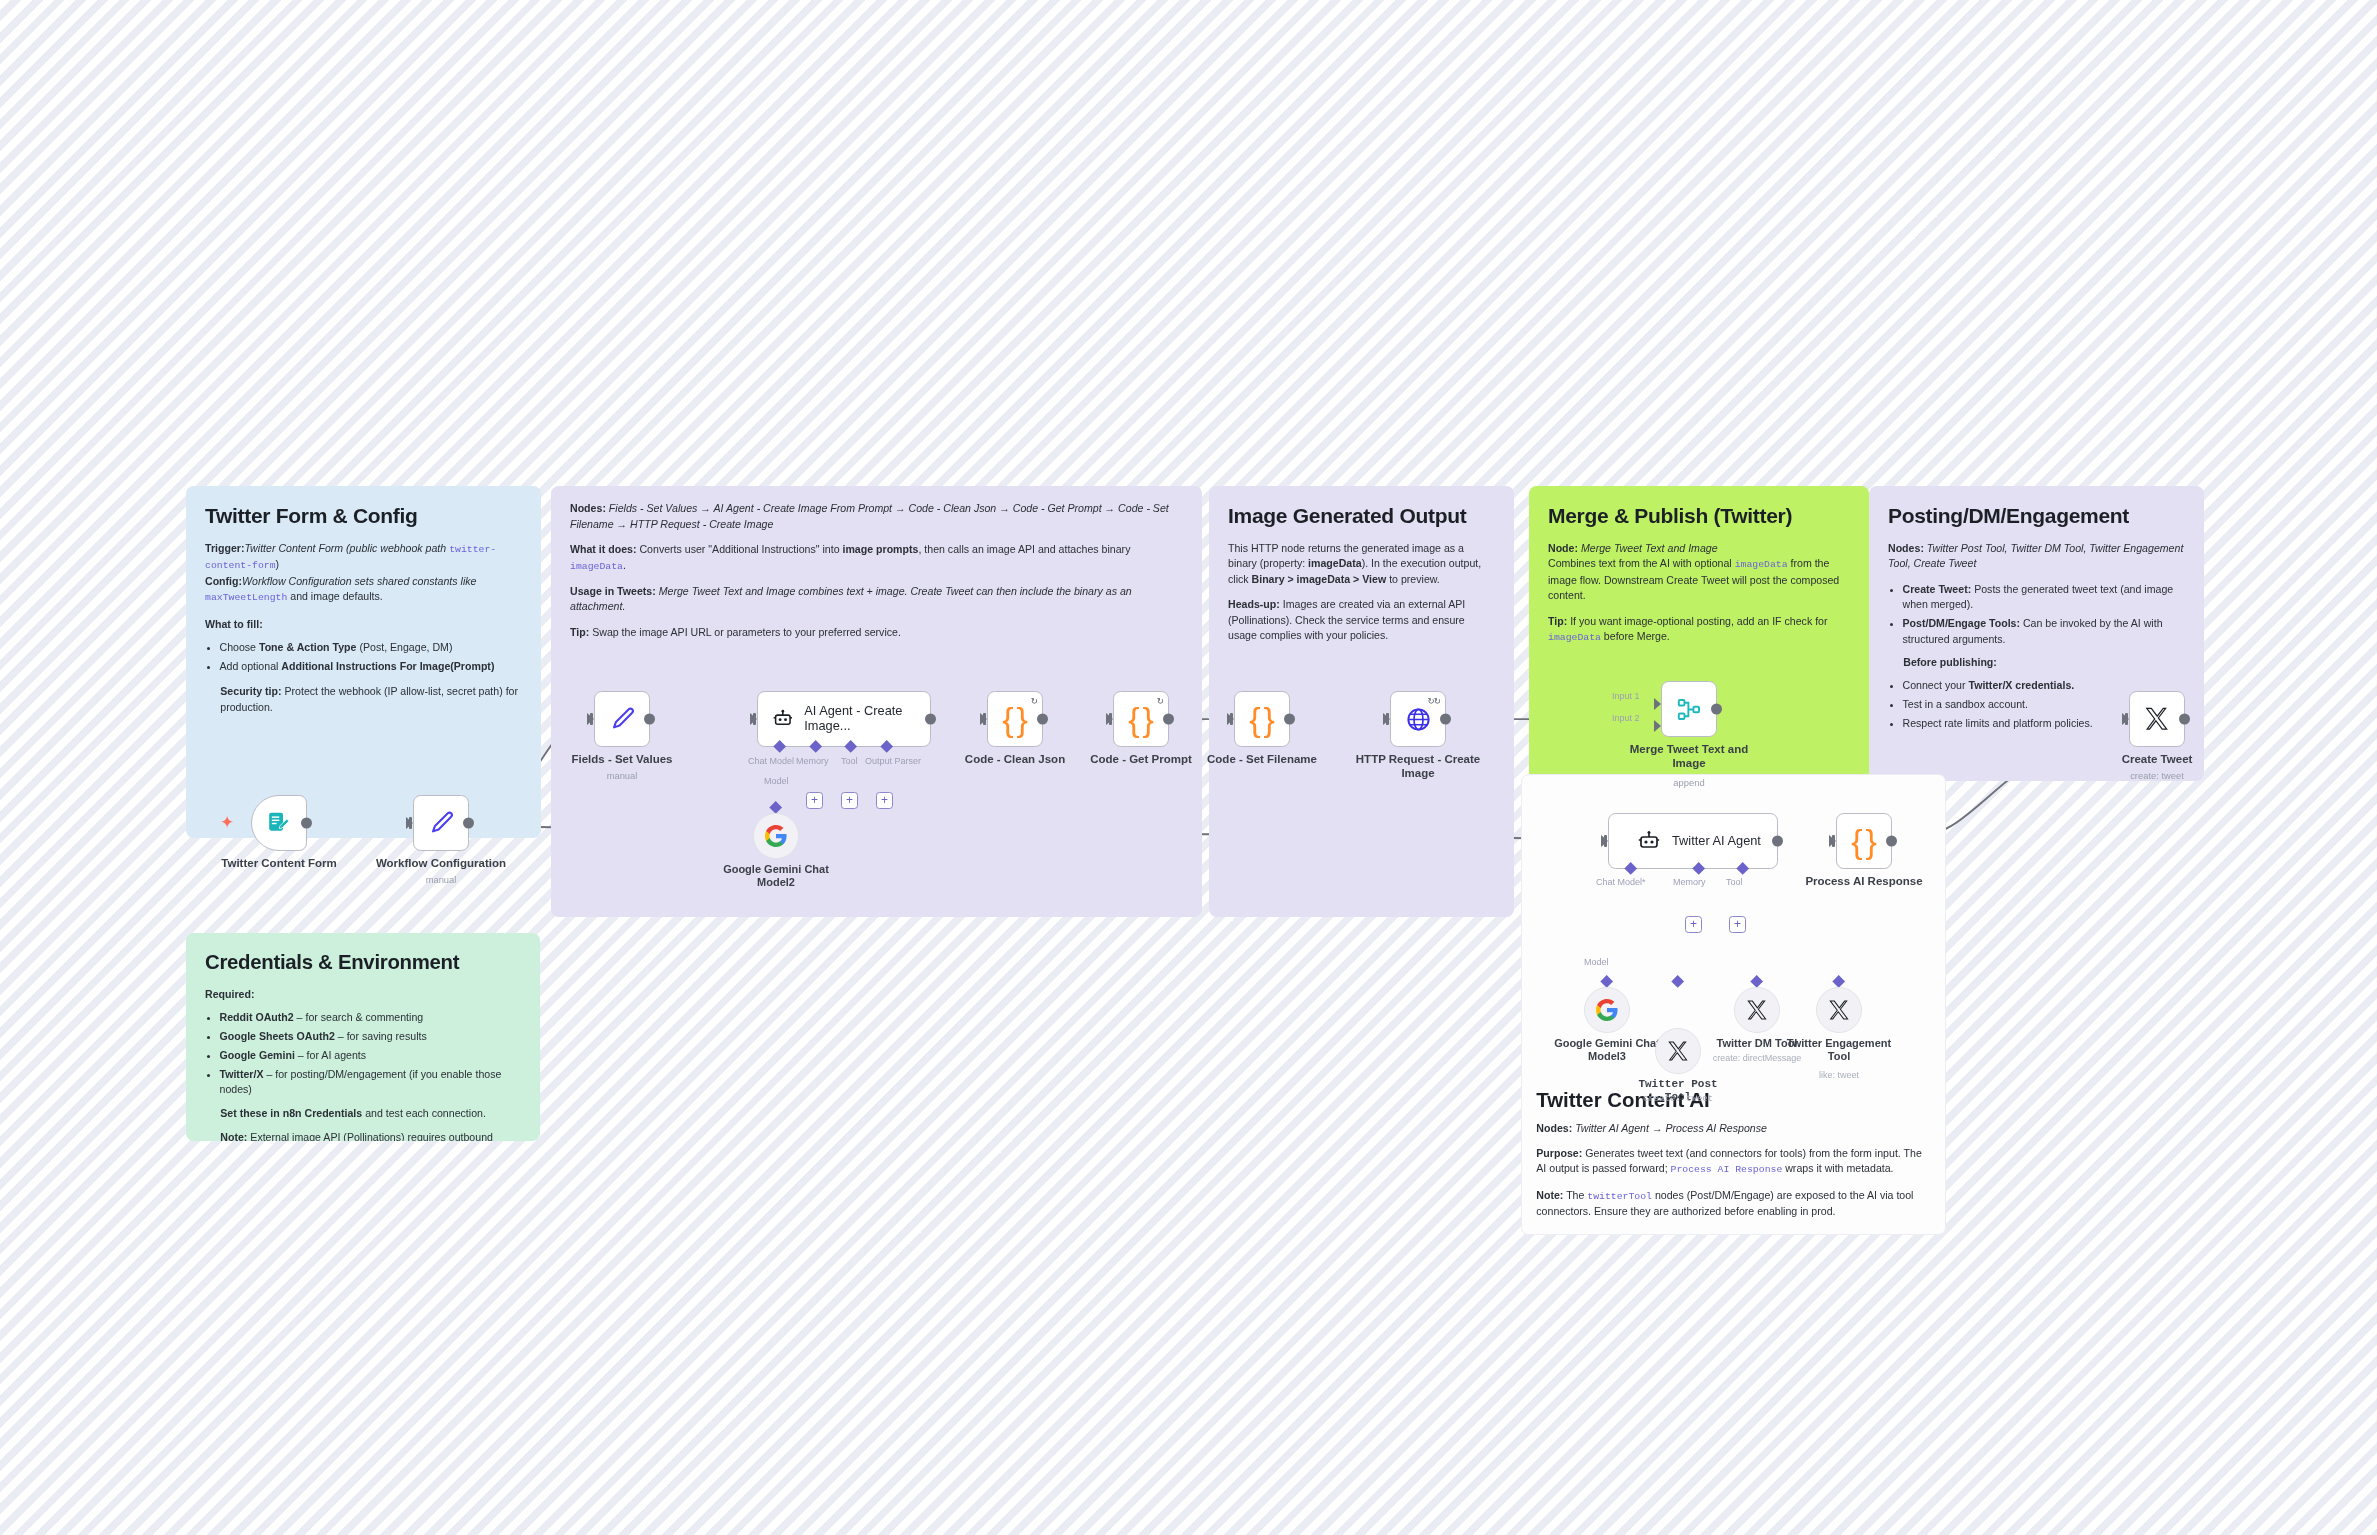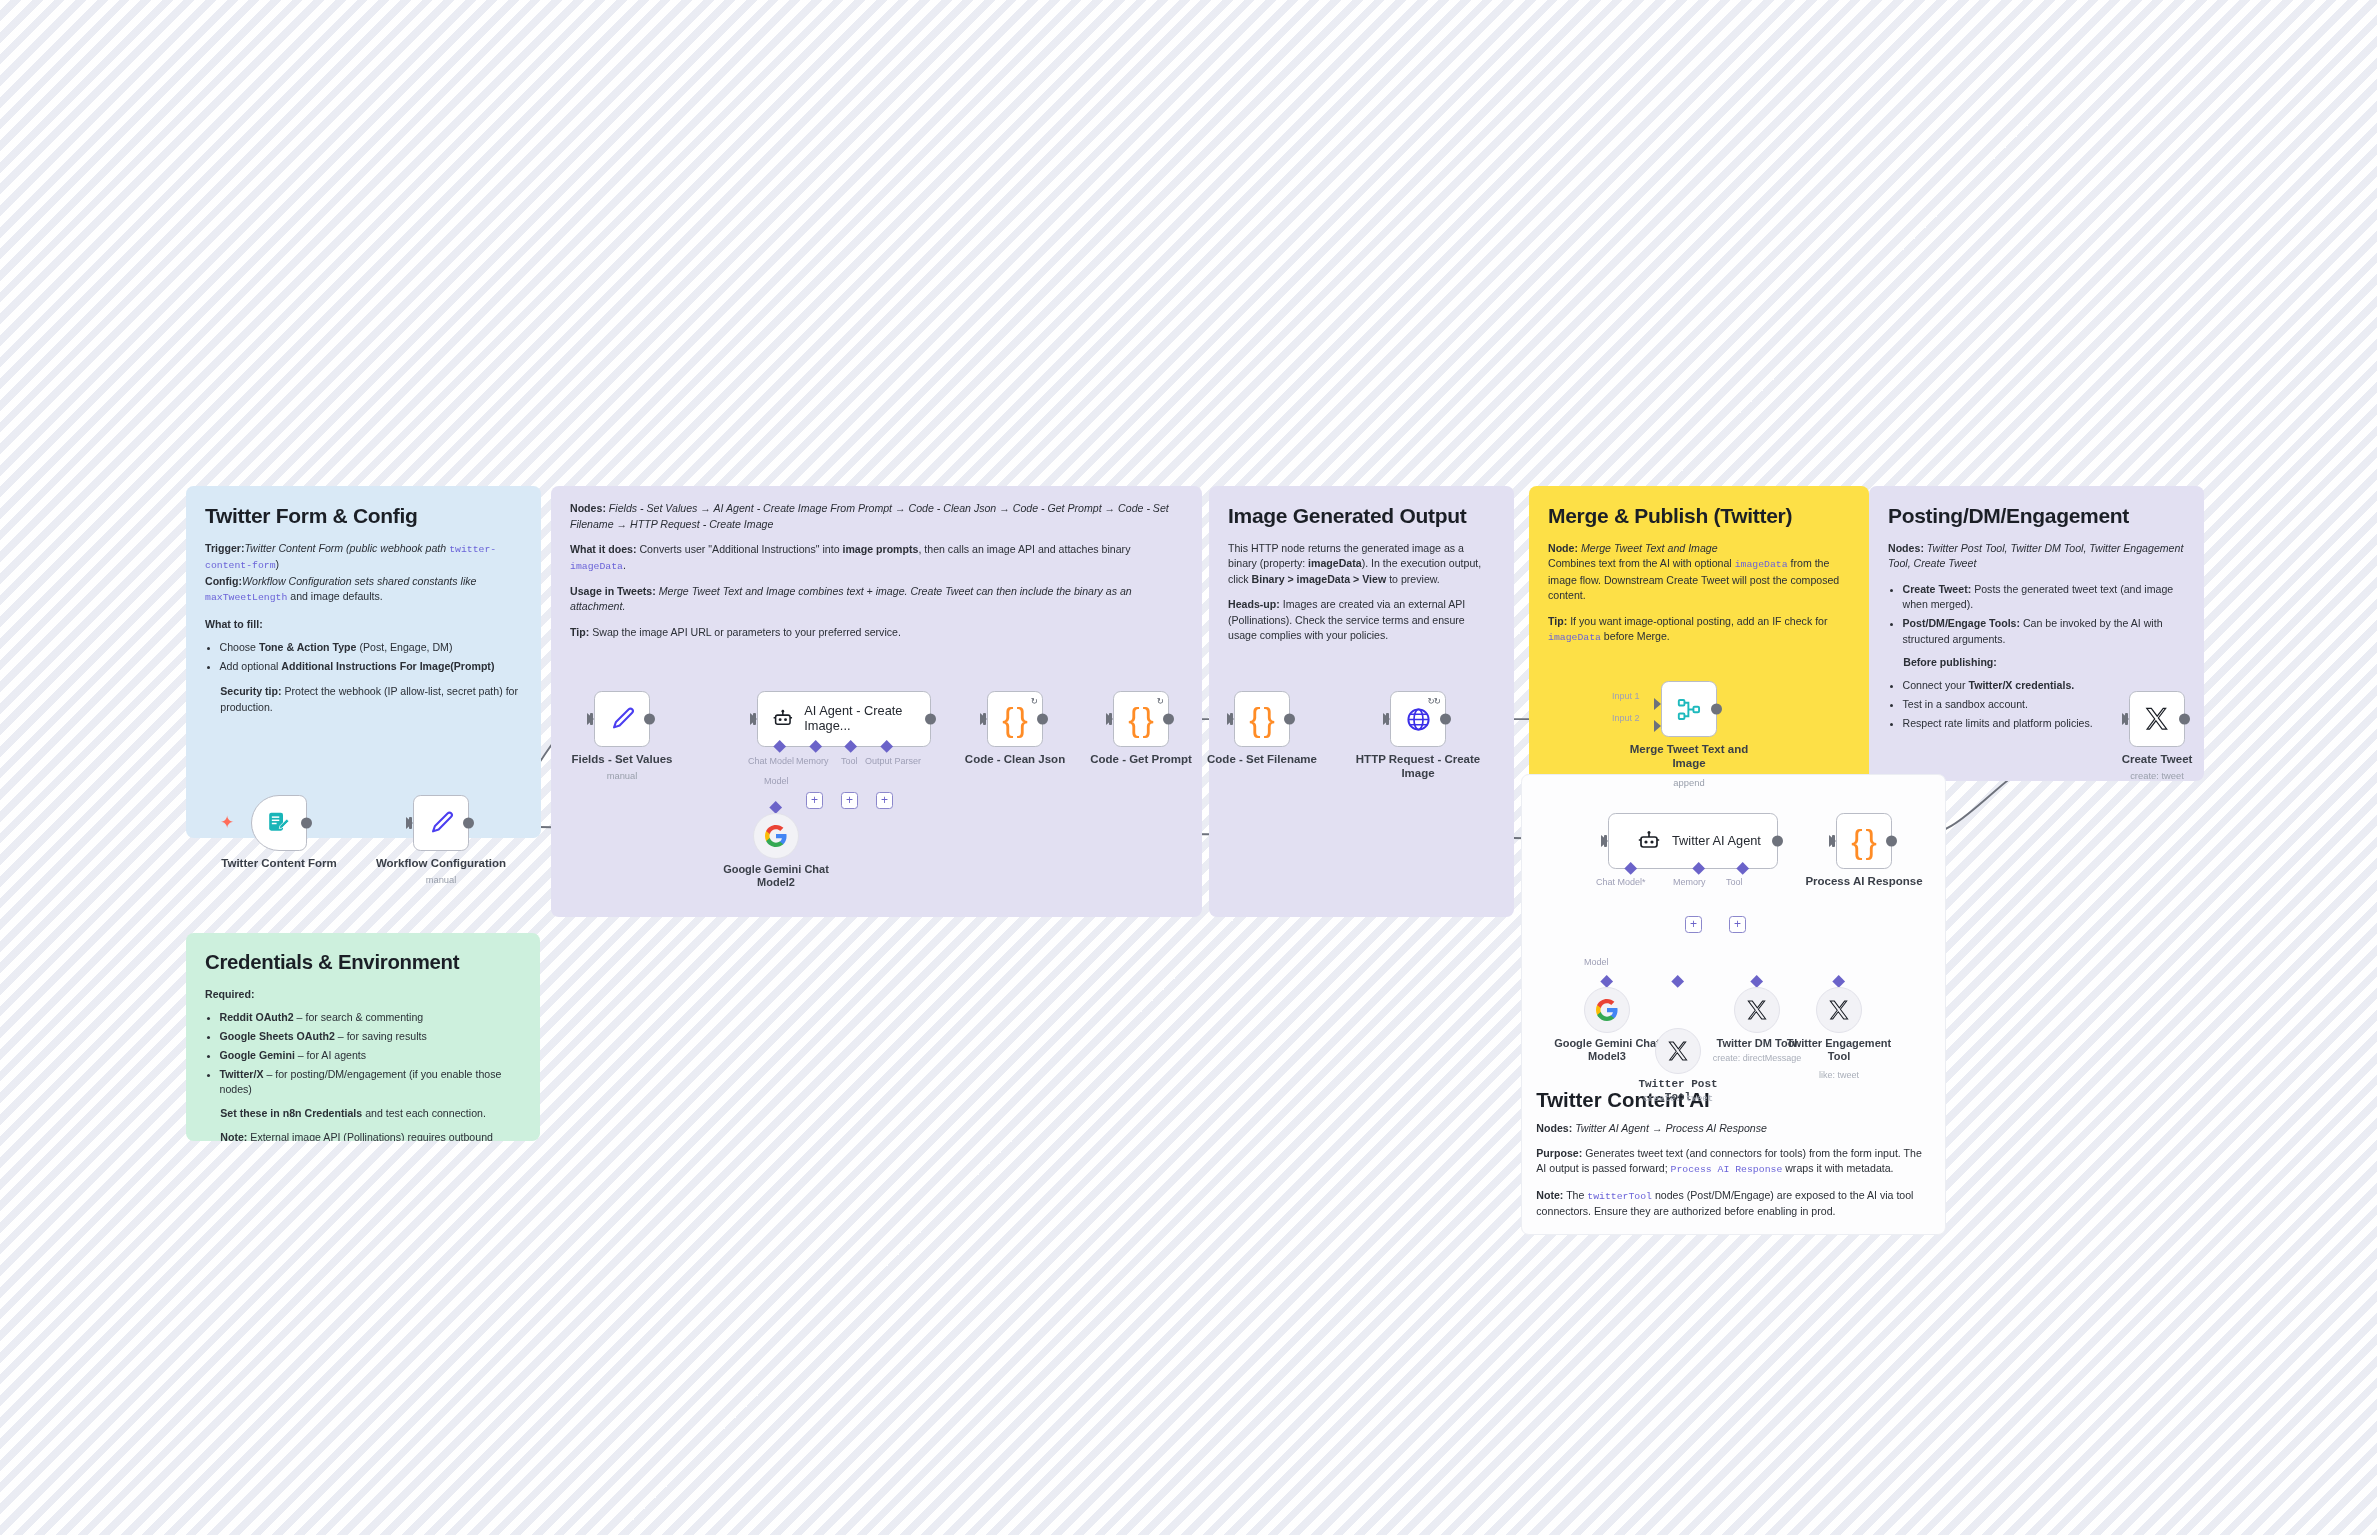--- a/index.html
+++ b/index.html
@@ -42,21 +42,21 @@
   .note i, .note em { font-style: italic; }
   code {
     font-family: "Liberation Mono", monospace;
     color: #6a63d8;
     font-size: 9.8px;
   }
 
   .note-blue   { background: #d9e9f6; }
   .note-purple { background: #e2e0f2; }
   .note-purple2{ background: #e2e0f2; }
-  .note-orange { background: #fde047; }
+  .note-orange { background: #bef264; }
   .note-purple3{ background: #e2e0f2; }
   .note-green  { background: #cdf0dd; }
   .note-white  { background: #fdfdfe; }
 
   
   .node {
     position: absolute;
     width: 56px; height: 56px;
     background: #fff;
     border: 1.4px solid #b9bcc6;

